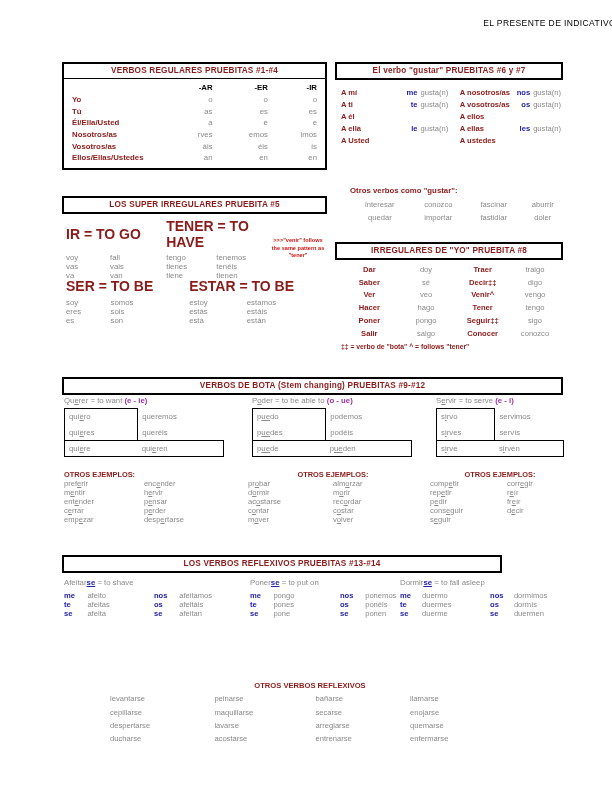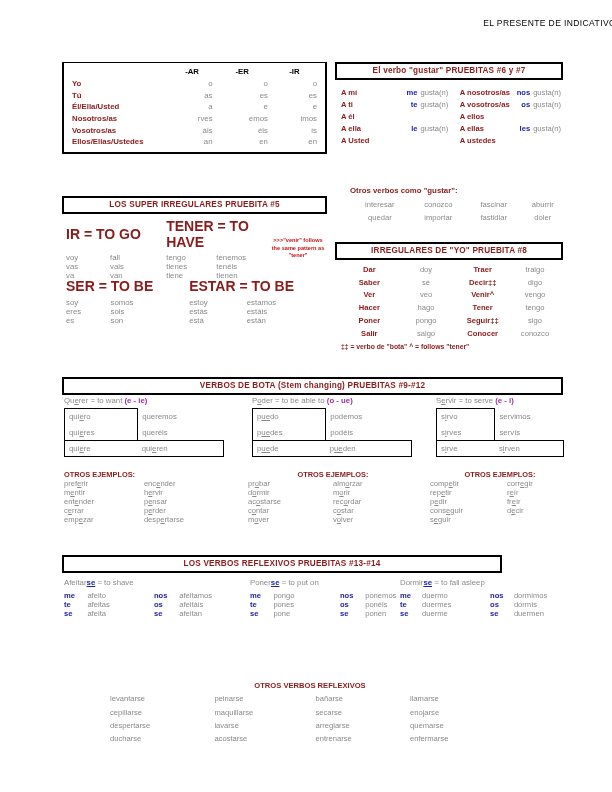--- a/index.html
+++ b/index.html
@@ -38,21 +38,21 @@
   }
 
   table.tight { border-collapse:collapse; }
   table.tight td { padding:0; }
 
   
   #regulares { top:62px; left:62px; width:265px; }
   #regulares .banner { border-bottom:none; }
   #reg-body { border:2px solid #000; border-top:1px solid #000; padding:3px 6px 4px 6px; }
   #reg-body table { width:100%; font-size:7.6px; }
-  #reg-body th { font-size:7.8px; color:#000; font-weight:bold; text-align:center; padding:1px 2px 2px 2px;}
+  #reg-body th { font-size:7.8px; color:#000; font-weight:bold; text-align:right; padding:1px 2px 2px 2px;}
   #reg-body td.pron { color:#8B1A1A; font-weight:bold; text-align:left; padding:1.3px 2px; font-size:7.8px;}
   #reg-body td.end { color:#8a8a8a; text-align:right; padding:1.3px 2px; font-size:7.8px;}
 
   
   #gustar { top:62px; left:335px; width:228px; }
   #gustar-body { padding:6px 2px 0 6px; font-size:7.6px; }
   #gustar-body table { width:100%; }
   #gustar-body td { padding:1.6px 0; }
   .g-sub { color:#8B1A1A; font-weight:bold; }
   .g-pro { color:#2222aa; font-weight:bold; }
@@ -135,20 +135,21 @@
   #otros-refl td { color:#8a8a8a; text-align:left; padding:2.2px 0; }
 </style>
 </head>
 <body>
 
 <div class="page">
 
   <div class="abs page-title">EL PRESENTE DE INDICATIVO</div>
 
   <div class="abs" id="regulares">
+    <div class="banner">VERBOS REGULARES PRUEBITAS #1-#4</div>
     <div id="reg-body">
       <table class="tight">
         <tbody>
             <tr>
           <th style="text-align:left;width:40%"></th>
           <th>-AR</th>
           <th>-ER</th>
           <th>-IR</th>
         </tr>
         <tr>

